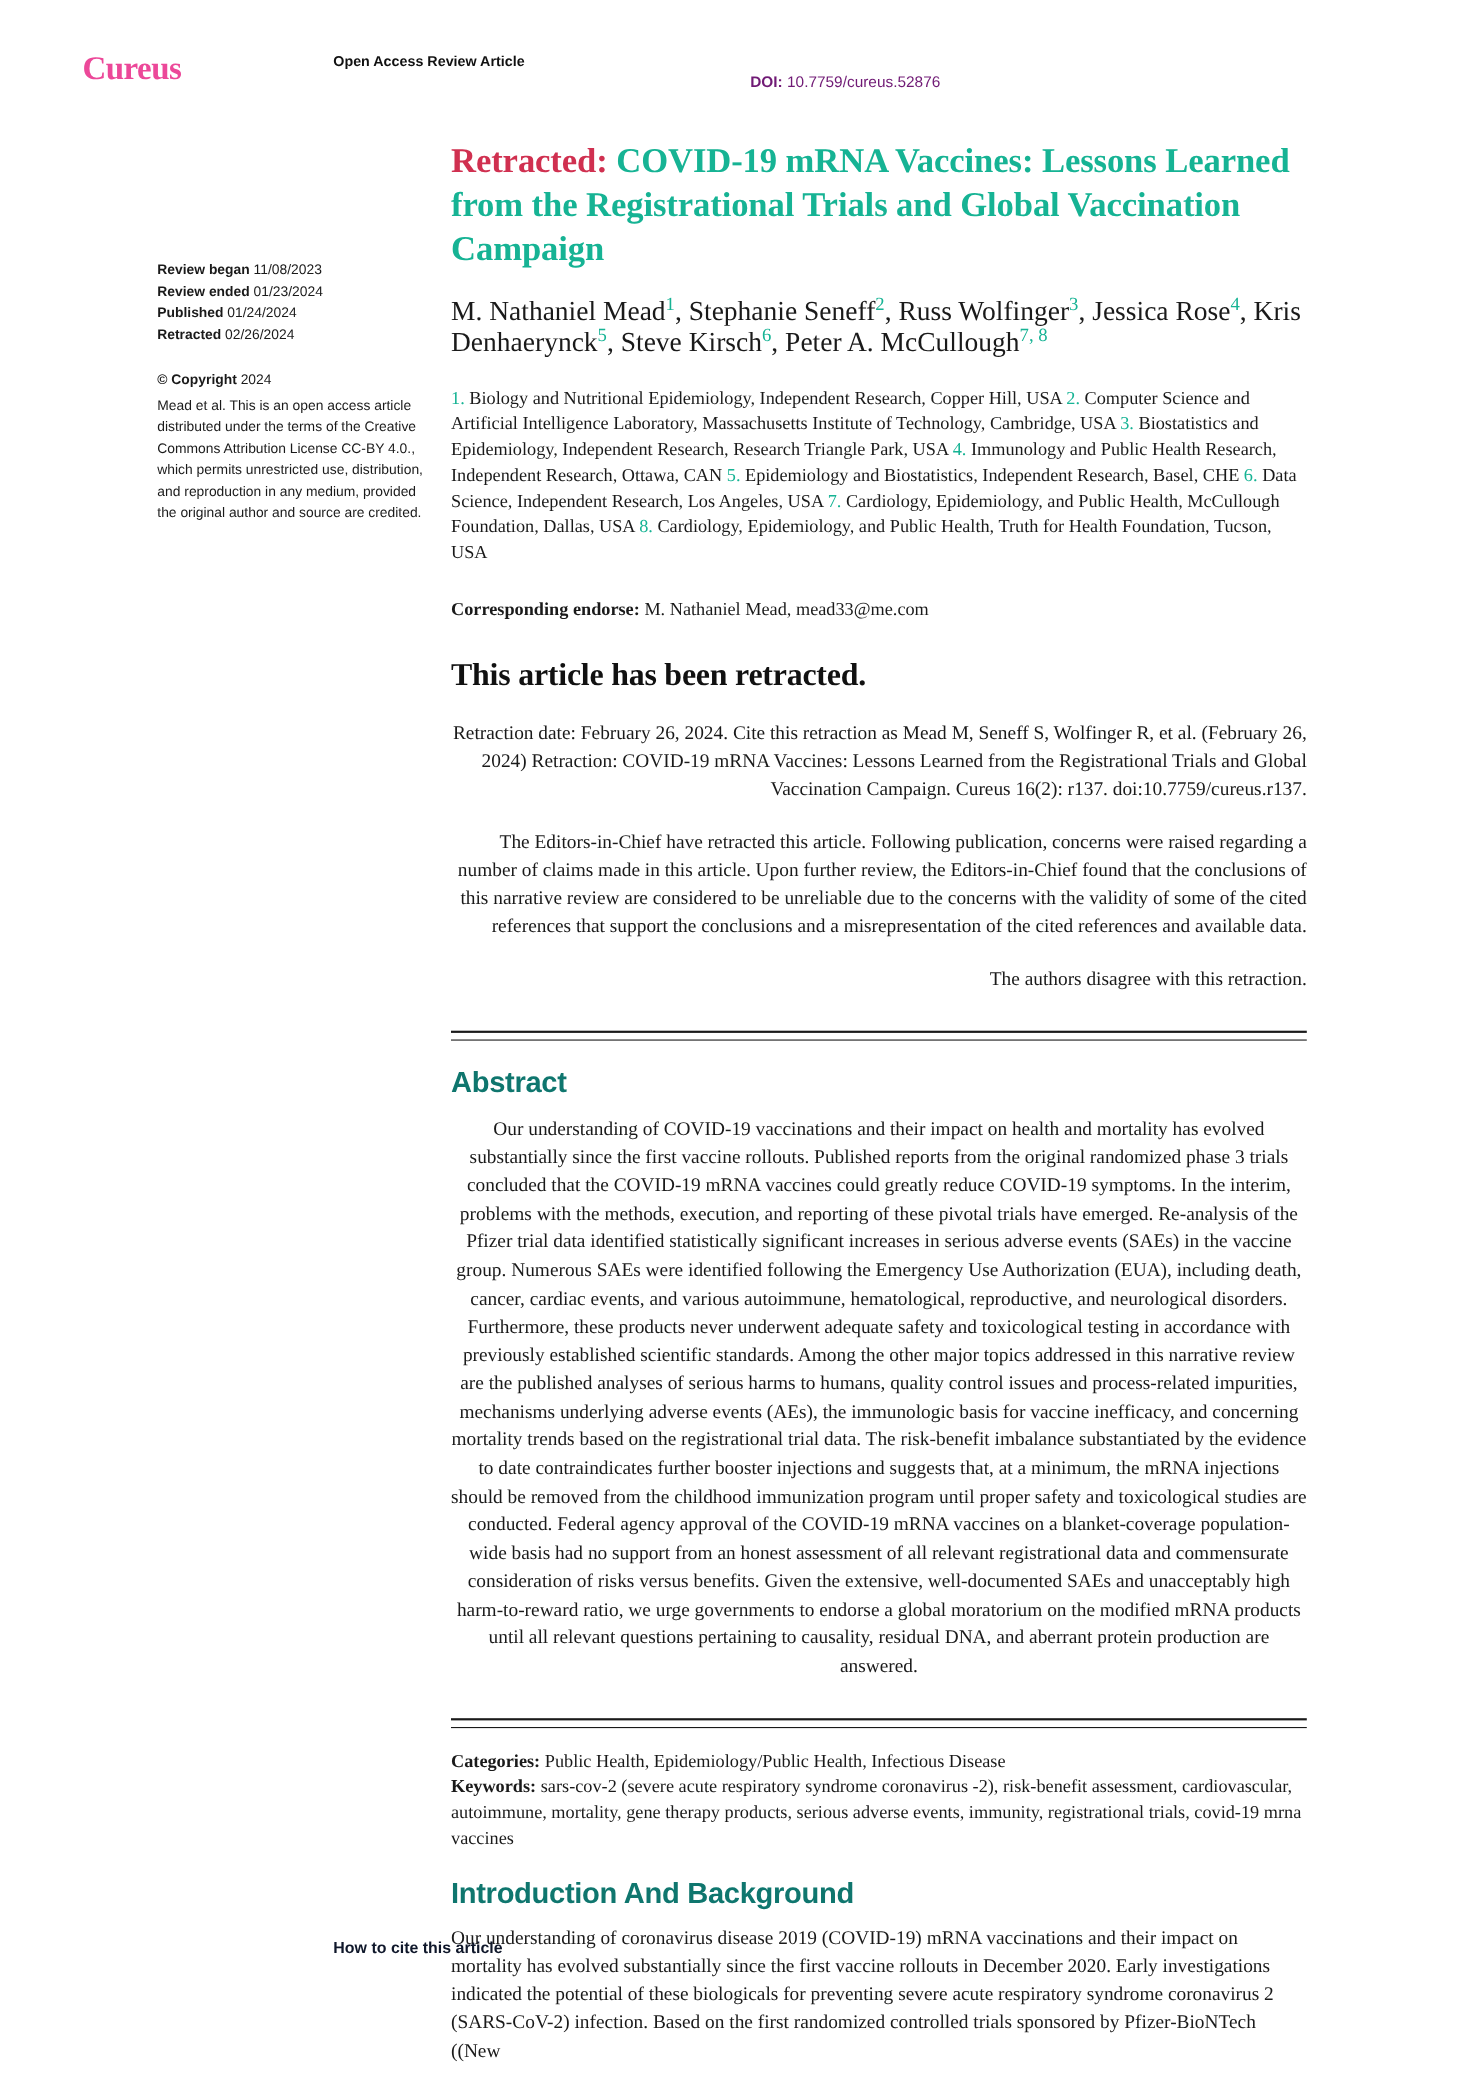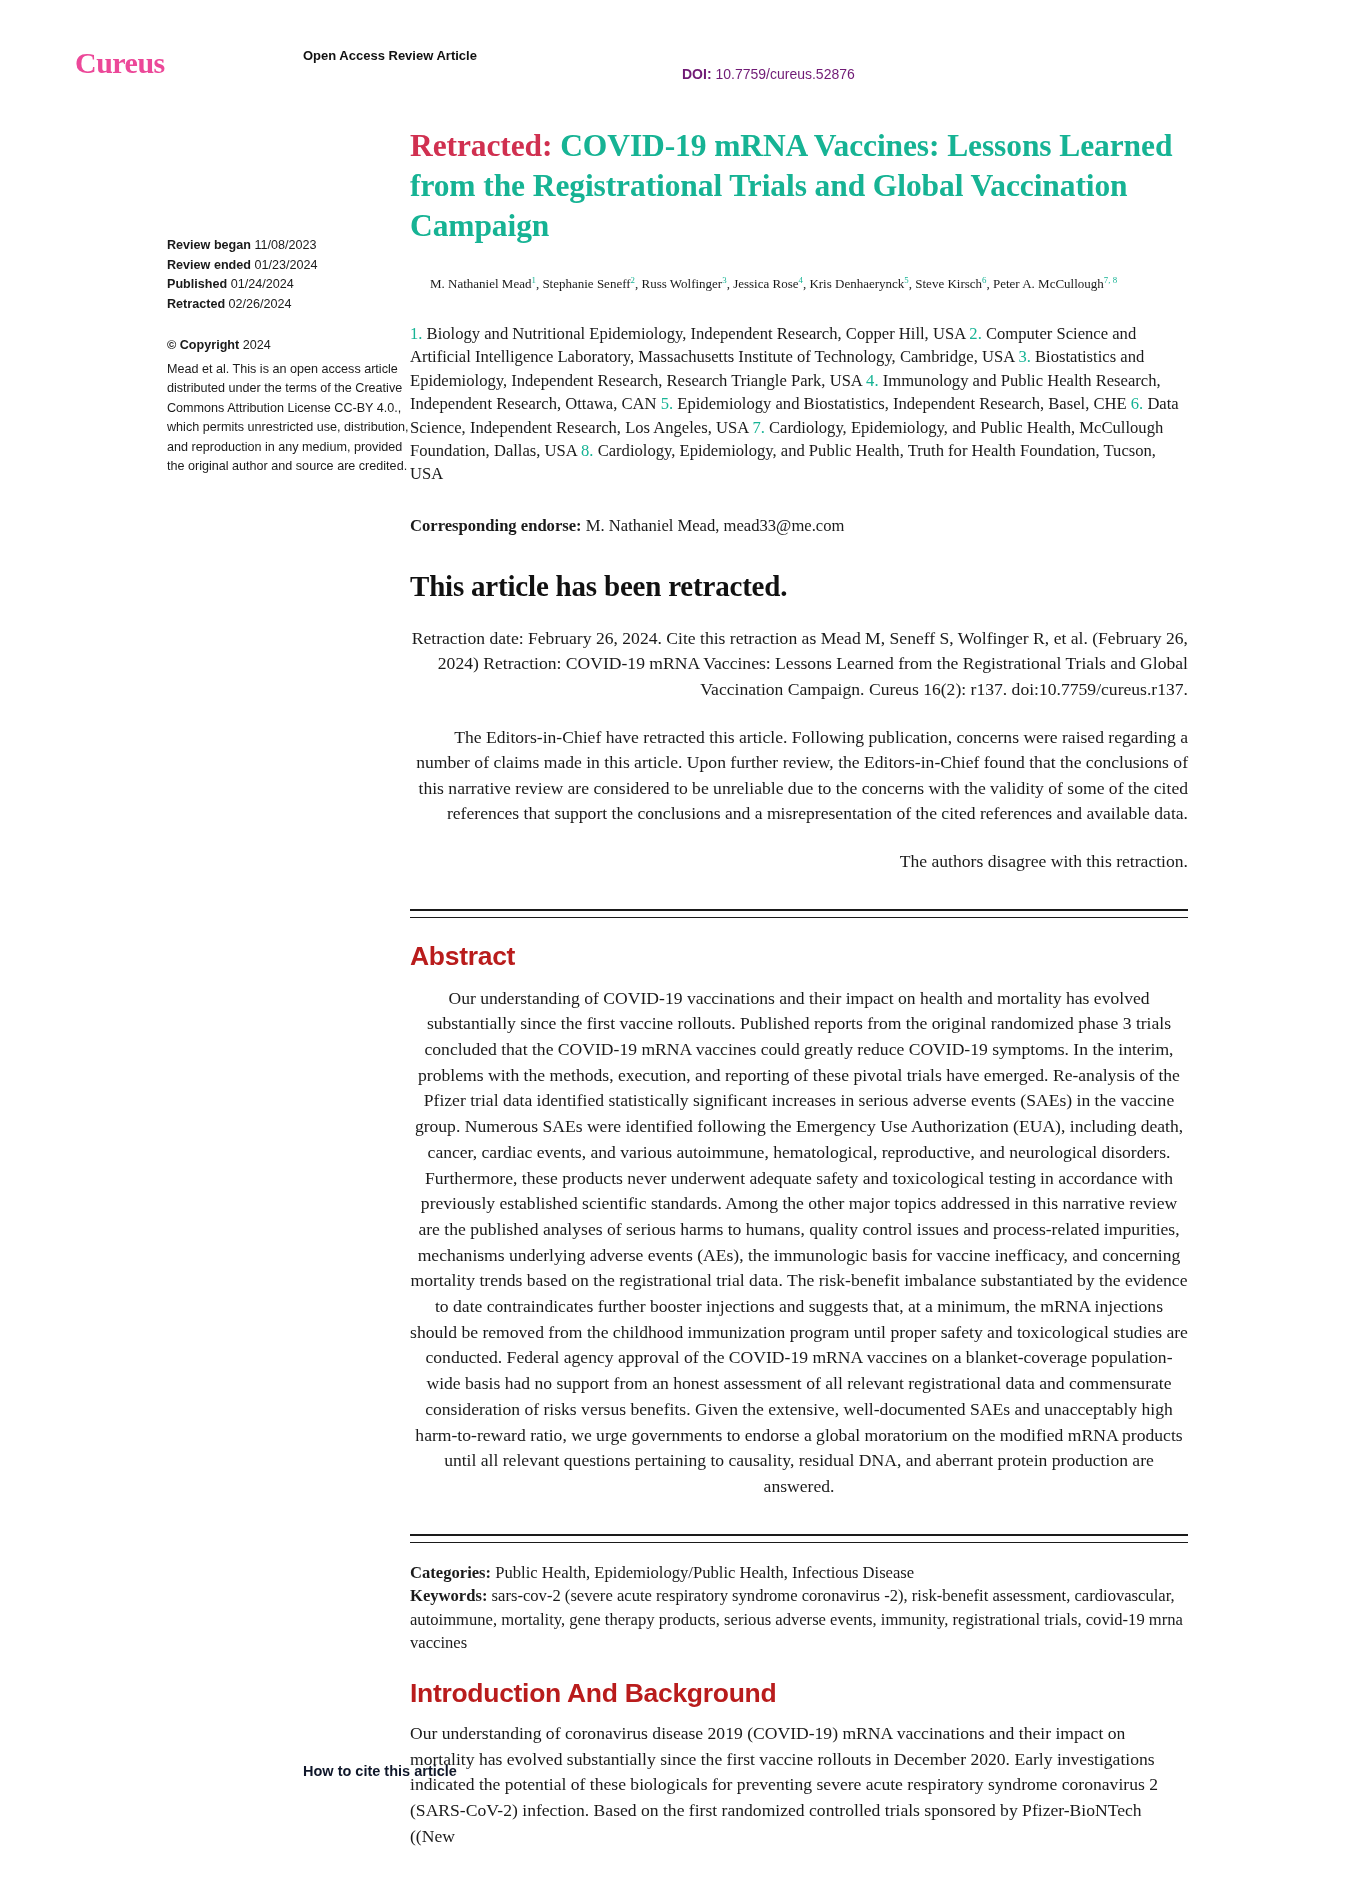--- a/index.html
+++ b/index.html
@@ -65,21 +65,20 @@
   
   .rail {
     position: absolute;
     left: 143px;
     top: 236px;
     width: 250px;
     font-family: "Liberation Sans", sans-serif;
     font-size: 12.6px;
     line-height: 19.5px;
     color: #1a1a1a;
-    margin-left: 24px;
   }
   .rail .dates div { white-space: nowrap; }
   .rail .dates b { font-weight: 700; }
   .rail .copyright {
     margin-top: 22px;
   }
   .rail .copyright .chead { font-weight: 700; }
   .rail .copyright p {
     margin: 4px 0 0 0;
     line-height: 19.5px;
@@ -99,24 +98,23 @@
     font-weight: 700;
     font-size: 31.5px;
     line-height: 40px;
     color: #16b394;
     letter-spacing: -0.1px;
   }
   h1.title .retracted-flag { color: #d03050; }
 
   .authors {
     margin-top: 24px;
-    font-size: 13px;
+    font-size: 25px;
     line-height: 28px;
     color: #1a1a1a;
-    margin-left: 20px;
   }
   .authors sup, .affil-num {
     color: #16b394;
     font-size: 0.68em;
     vertical-align: super;
     line-height: 0;
   }
 
   .affiliations {
     margin-top: 24px;
@@ -157,21 +155,21 @@
     border-top: 2.5px solid #1a1a1a;
     border-bottom: 1.6px solid #1a1a1a;
   }
 
   h2.section-head {
     margin: 22px 0 0 0;
     font-family: "Liberation Sans", sans-serif;
     font-weight: 700;
     font-size: 26.5px;
     line-height: 32px;
-    color: #b91c1c;
+    color: #0f766e;
     letter-spacing: -0.3px;
   }
 
   .abstract-body {
     margin-top: 14px;
     font-size: 17.6px;
     line-height: 25.7px;
     text-align: center;
   }
 

